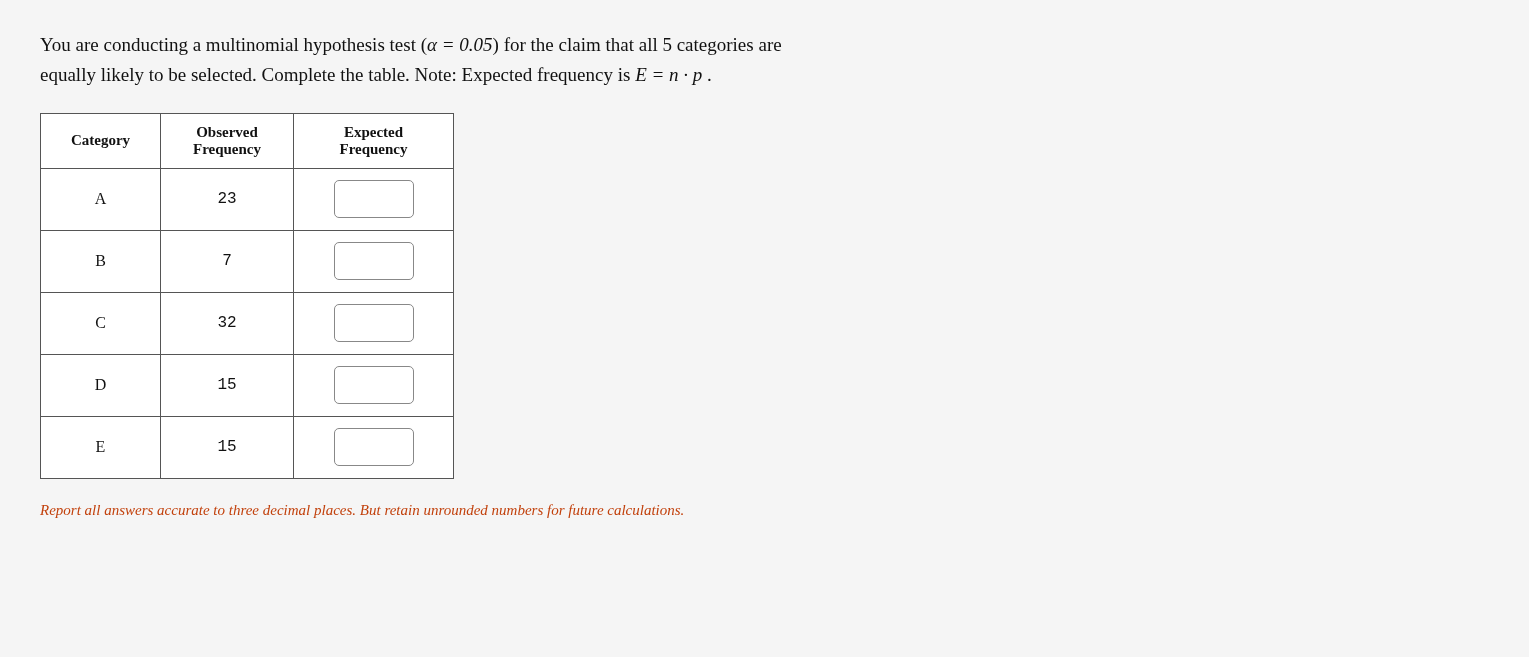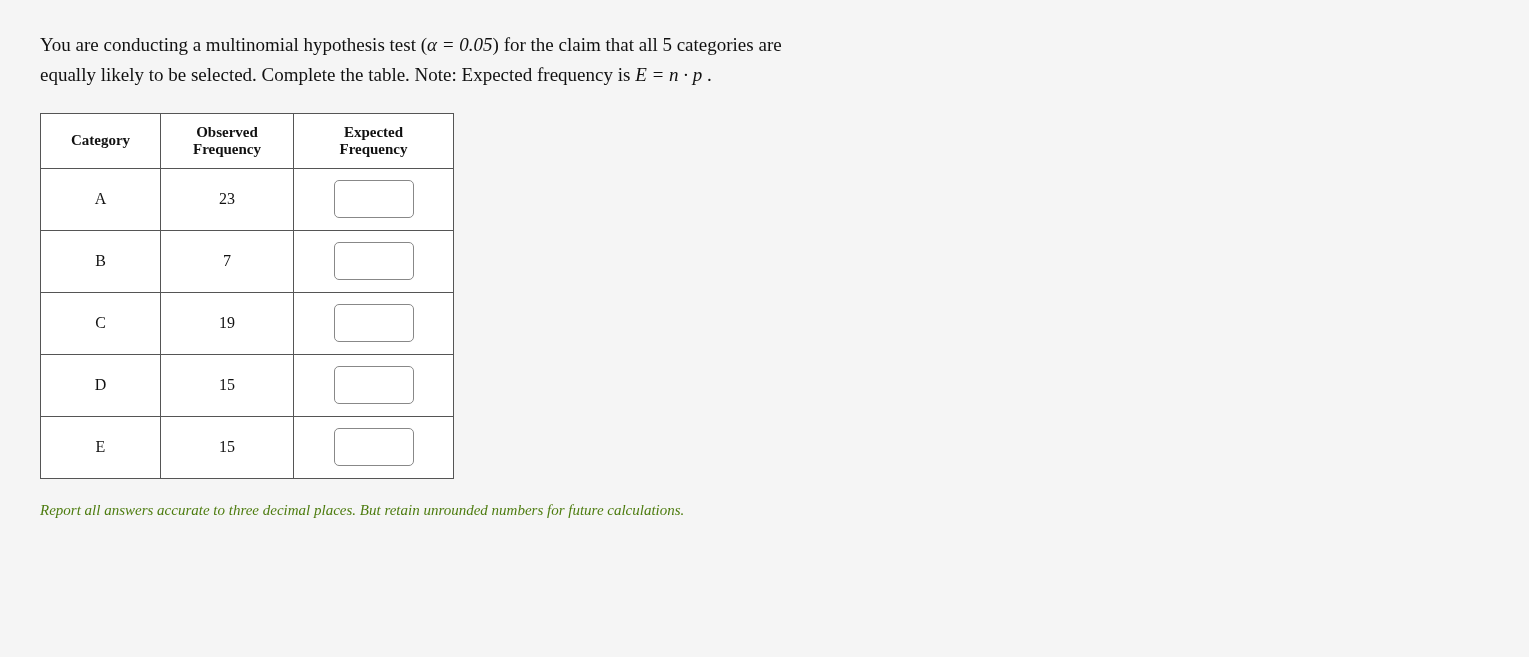--- a/index.html
+++ b/index.html
@@ -56,41 +56,42 @@
       width: 160px;
       font-size: 16px;
     }
 
     table td.cat-col {
       width: 120px;
     }
 
     table td.obs-col {
       width: 133px;
+      font-family: Liberation Mono, monospace;
     }
 
     .input-box {
       width: 80px;
       height: 38px;
       border: 1px solid #888;
       border-radius: 5px;
       margin: auto;
       display: block;
       font-size: 15px;
       text-align: center;
       outline: none;
       background: #fff;
     }
 
     .footer-note {
       font-style: italic;
       font-size: 15px;
       max-width: 700px;
       line-height: 1.55;
-      color: #4d7c0f;
+      color: #c2410c;
     }
 
     .alpha {
       font-style: italic;
     }
   </style>
 </head>
 <body>
 
 <p class="intro-text">
@@ -116,21 +117,21 @@
     </tr>
     <tr>
       <td class="cat-col">B</td>
       <td class="obs-col">7</td>
       <td>
         <input class="input-box" type="text" style="">
       </td>
     </tr>
     <tr>
       <td class="cat-col">C</td>
-      <td class="obs-col">19</td>
+      <td class="obs-col">32</td>
       <td>
         <input class="input-box" type="text" style="">
       </td>
     </tr>
     <tr>
       <td class="cat-col">D</td>
       <td class="obs-col">15</td>
       <td>
         <input class="input-box" type="text" style="">
       </td>

